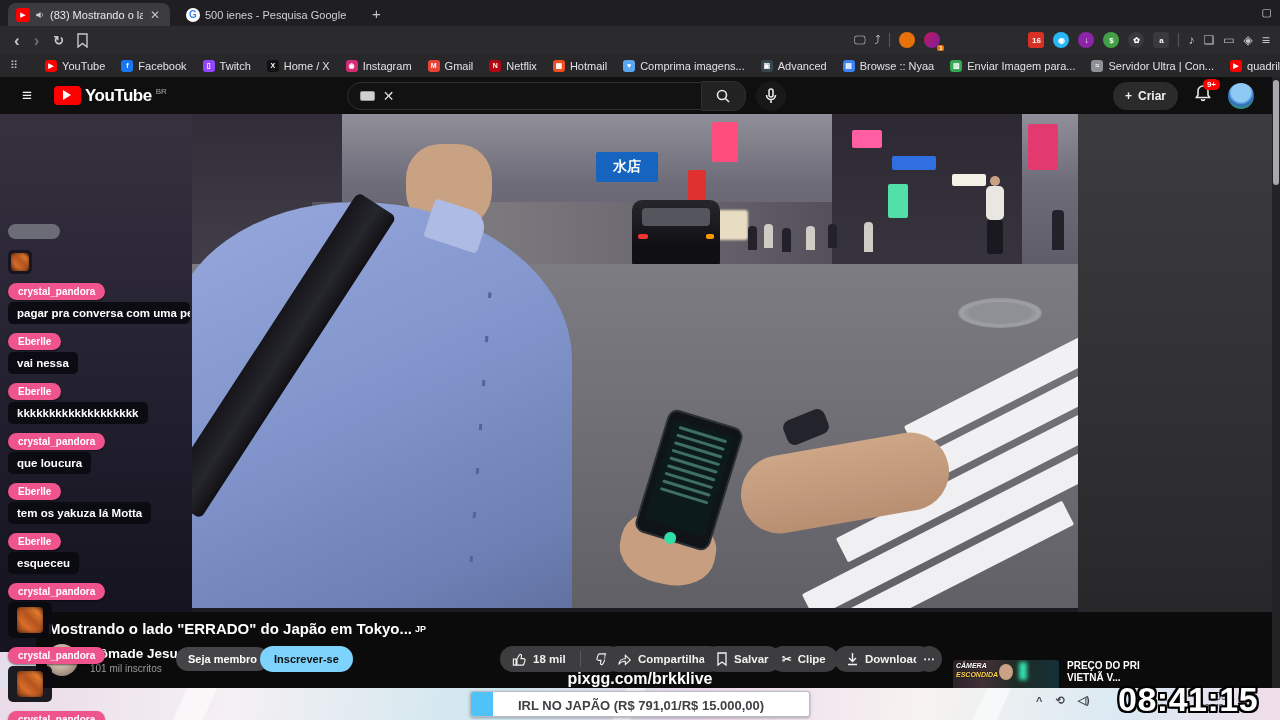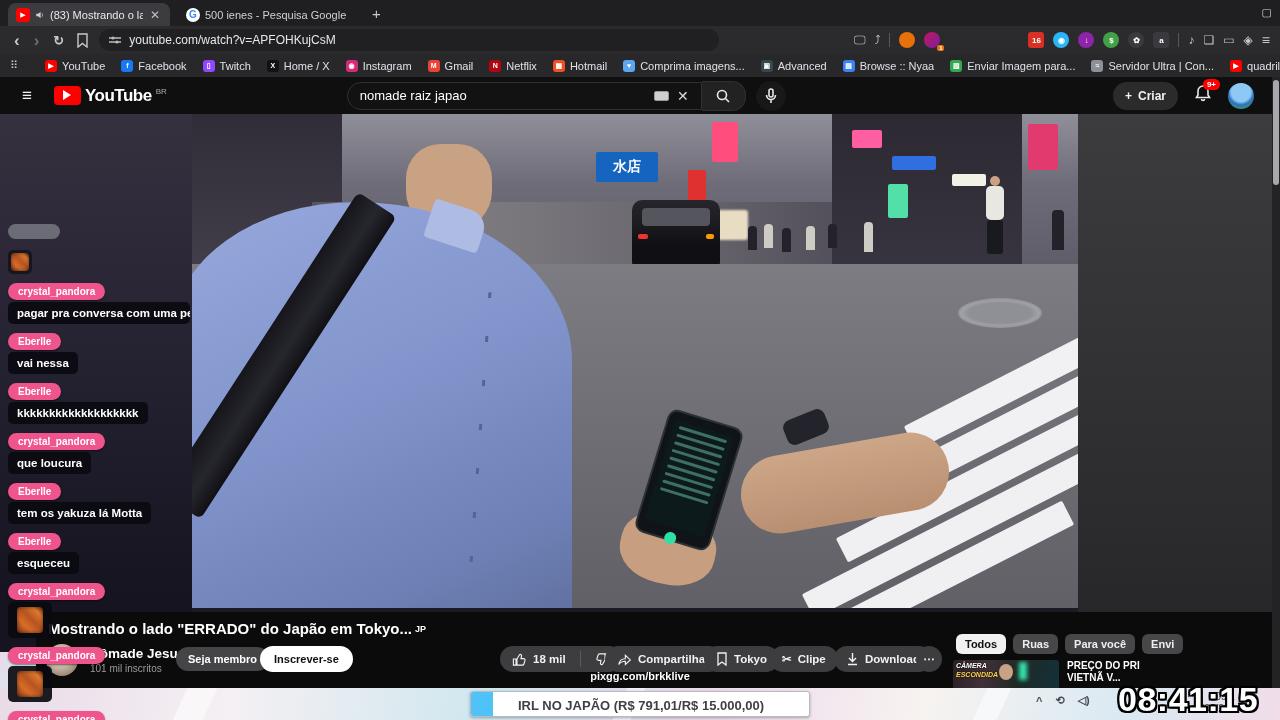--- a/index.html
+++ b/index.html
@@ -128,38 +128,38 @@
   .msg.ghost .ctext { visibility:hidden; }
 
   
   #infostrip { left:36px; top:612px; width:1244px; height:76px; background:#0b0b0b; }
   #vtitle { left:48px; top:620px; color:#fff; font-size:15px; font-weight:bold; white-space:nowrap; z-index:5; }
   #vtitle .jp { font-size:9px; vertical-align:2px; margin-left:3px; }
   #ch-avatar { left:46px; top:644px; width:32px; height:32px; border-radius:50%; background:radial-gradient(circle at 45% 40%, #cbb9a6 0 40%, #9d8d7d 70%, #80705f 100%); z-index:5; }
   #ch-name { left:90px; top:646px; color:#fff; font-size:13.5px; font-weight:bold; z-index:5; }
   #ch-subs { left:90px; top:663px; color:#9b9b9b; font-size:10px; z-index:5; }
   #btn-member { left:176px; top:647px; height:24px; background:#454547; color:#fff; font-size:11px; font-weight:bold; border-radius:12px; display:flex; align-items:center; padding:0 12px; z-index:5; }
-  #btn-subscribe { left:260px; top:646px; height:26px; background:#ffffff; color:#0f0f0f; font-size:11px; font-weight:bold; border-radius:13px; display:flex; align-items:center; padding:0 14px; z-index:5;text-align:right; }
+  #btn-subscribe { left:260px; top:646px; height:26px; background:#7dd3fc; color:#0f0f0f; font-size:11px; font-weight:bold; border-radius:13px; display:flex; align-items:center; padding:0 14px; z-index:5;text-align:right; }
   .pill { position:absolute; top:646px; height:26px; background:#3d3d3f; border-radius:13px; color:#f1f1f1; font-size:11.5px; font-weight:bold; display:flex; align-items:center; gap:6px; padding:0 12px; z-index:5; }
   .pill svg { flex:0 0 auto; }
   #likepill { left:500px; }
   #likepill .div { width:1px; height:16px; background:#5a5a5c; margin:0 8px; }
   #pill-share { left:605px; } #pill-save { left:704px; } #pill-clip { left:770px; } #pill-dl { left:834px; }
   #pill-more { left:916px; width:26px; justify-content:center; padding:0; }
   #chips { left:956px; top:634px; display:flex; gap:7px; z-index:5; }
   .chip { height:20px; background:#47474a; color:#eee; font-size:11px; font-weight:bold; border-radius:6px; display:flex; align-items:center; padding:0 9px; white-space:nowrap; }
   .chip.on { background:#f1f1f1; color:#101010; }
   #suggested { left:953px; top:660px; display:flex; gap:8px; z-index:4; }
   #sug-thumb { position:relative; width:106px; height:32px; border-radius:3px; background:linear-gradient(100deg,#2a2126 0%, #413037 30%, #1d2a24 60%, #15303a 100%); overflow:hidden; }
   #sug-thumb .face { position:absolute; left:46px; top:4px; width:14px; height:16px; border-radius:50%; background:#c9a184; }
   #sug-thumb .glow { position:absolute; left:66px; top:2px; width:8px; height:18px; background:#35e2b0; filter:blur(2px); }
   #sug-cap1 { position:absolute; left:3px; top:2px; color:#fff; font-size:7px; font-weight:bold; font-style:italic; text-shadow:0 0 2px #000; }
   #sug-cap2 { position:absolute; left:3px; top:11px; color:#ffd54d; font-size:7px; font-weight:bold; font-style:italic; text-shadow:0 0 2px #000; }
   #sug-title { color:#fff; font-size:10px; font-weight:bold; line-height:12px; white-space:nowrap; }
-  #pixgg { left:440px; top:670px; width:400px; text-align:center; color:#fff; font-size:11px; font-weight:bold; z-index:6; }
+  #pixgg { left:440px; top:670px; width:400px; text-align:center; color:#fff; font-size:16px; font-weight:bold; z-index:6; }
 
   
   #pastel-left { left:0; top:652px; width:36px; height:68px; background:linear-gradient(120deg,#ead9e8,#d6e9f0 60%,#f1e4ee); z-index:8; }
   #taskbar { left:0; top:688px; width:1280px; height:32px; z-index:10; background:linear-gradient(100deg,#e9dbe8 0%, #f5f0f3 18%, #cfe7ef 38%, #ecd9ec 55%, #f7f3f0 72%, #d9e9f3 88%, #f0dde9 100%); }
   #taskbar .streak { position:absolute; top:0; height:32px; background:rgba(255,255,255,.55); transform:skewX(-25deg); }
   #tray { position:absolute; left:1036px; top:6px; display:flex; gap:13px; color:#4a4a52; font-size:11px; align-items:center; }
   #clockfrag { position:absolute; left:1196px; top:3px; color:#3c3c44; font-size:10px; line-height:12px; text-align:right; }
   #goal { left:470px; top:691px; width:340px; height:26px; background:#fff; border:1px solid #b9bcc2; border-radius:3px; z-index:30; overflow:hidden; box-shadow:0 1px 3px rgba(0,0,0,.3); }
   #goal-fill { position:absolute; left:0; top:0; width:22px; height:26px; background:#4fc3f7; }
   #goal-text { position:absolute; left:0; top:0; width:340px; height:26px; display:flex; align-items:center; justify-content:center; color:#3f3f44; font-size:13px; font-weight:bold; }
@@ -189,28 +189,20 @@
     <span id="wincontrols" class="abs">▢</span>
   </div>
 
   <div id="toolbar" class="abs">
     <span class="navbtn">‹</span>
     <span class="navbtn dim">›</span>
     <span class="navbtn" style="font-size:13px">↻</span>
     <svg id="bookmark-panel-btn" width="13" height="15" viewBox="0 0 13 15">
         <path d="M2 1h9v13l-4.5-3.5L2 14z" fill="none" stroke="#c6c8cc" stroke-width="1.4"></path>
       </svg>
-    <div id="urlbar">
-      <svg class="tuneicon" viewBox="0 0 12 10">
-          <path d="M0 3h12M0 7h12"></path>
-          <circle cx="4" cy="3" r="1.6" fill="#b9bbbf" stroke="none"></circle>
-          <circle cx="8" cy="7" r="1.6" fill="#b9bbbf" stroke="none"></circle>
-        </svg>
-      <span class="url">youtube.com/watch?v=APFOHKujCsM</span>
-    </div>
     <div id="toolbar-right">
       <span class="ticon">🖵</span>
       <span class="ticon">⤴</span>
       <span class="vsep"></span>
       <span class="ext" style="background:#e8710a"></span>
       <span class="ext" style="background:linear-gradient(135deg,#c2185b,#7b1fa2)">
           <i class="extbadge">1</i>
         </span>
       <span style="width:70px"></span>
       <span id="ext-list" style="display:flex;gap:9px;align-items:center">
@@ -359,21 +351,20 @@
     <span id="hamburger">≡</span>
     <div id="yt-logo">
       <span id="yt-play">
           <i></i>
         </span>
       <span id="yt-word">YouTube</span>
       <span id="yt-region">BR</span>
     </div>
     <div id="searchwrap">
       <div id="searchbox">
-        <input value="nomade raiz japao" style="">
         <span class="kbicon"></span>
         <span id="search-clear">✕</span>
       </div>
       <div id="search-btn">
         <svg class="svgicon" width="16" height="16" viewBox="0 0 16 16">
             <circle cx="7" cy="7" r="4.5"></circle>
             <path d="M10.5 10.5L14 14"></path>
           </svg>
       </div>
       <div id="mic-btn">
@@ -556,46 +547,36 @@
   <div id="pill-share" class="pill">
     <svg width="15" height="13" viewBox="0 0 18 14">
         <path d="M2 13c1-5 4.5-7 8-7V2l6 5.5L10 13V9c-3.5 0-6 1-8 4z" fill="none" stroke="#f1f1f1" stroke-width="1.3"></path>
       </svg>
     <span>Compartilhar</span>
   </div>
   <div id="pill-save" class="pill">
     <svg width="12" height="14" viewBox="0 0 12 14">
         <path d="M2 1h8v12l-4-3-4 3z" fill="none" stroke="#f1f1f1" stroke-width="1.3"></path>
       </svg>
-    <span>Tokyo</span>
+    <span>Salvar</span>
   </div>
   <div id="pill-clip" class="pill">
     <span>✂</span>
     <span>Clipe</span>
   </div>
   <div id="pill-dl" class="pill">
     <svg width="13" height="14" viewBox="0 0 13 14">
         <path d="M6.5 1v8M3 6l3.5 3.5L10 6M2 12.5h9" fill="none" stroke="#f1f1f1" stroke-width="1.4"></path>
       </svg>
     <span>Download</span>
   </div>
   <div id="pill-more" class="pill">
       <span>⋯</span>
     </div>
 
-  <div id="chips" class="abs">
-
-      <span class="chip on">Todos</span>
-
-      <span class="chip">Ruas</span>
-
-      <span class="chip">Para você</span>
-
-      <span class="chip">Envi</span>
-    </div>
 
   <div id="suggested" class="abs">
     <div id="sug-thumb">
       <span class="glow"></span>
       <span class="face"></span>
       <span id="sug-cap1">CÂMERA</span>
       <span id="sug-cap2">ESCONDIDA</span>
     </div>
     <div id="sug-title">
       <div>PREÇO DO PRI</div>

